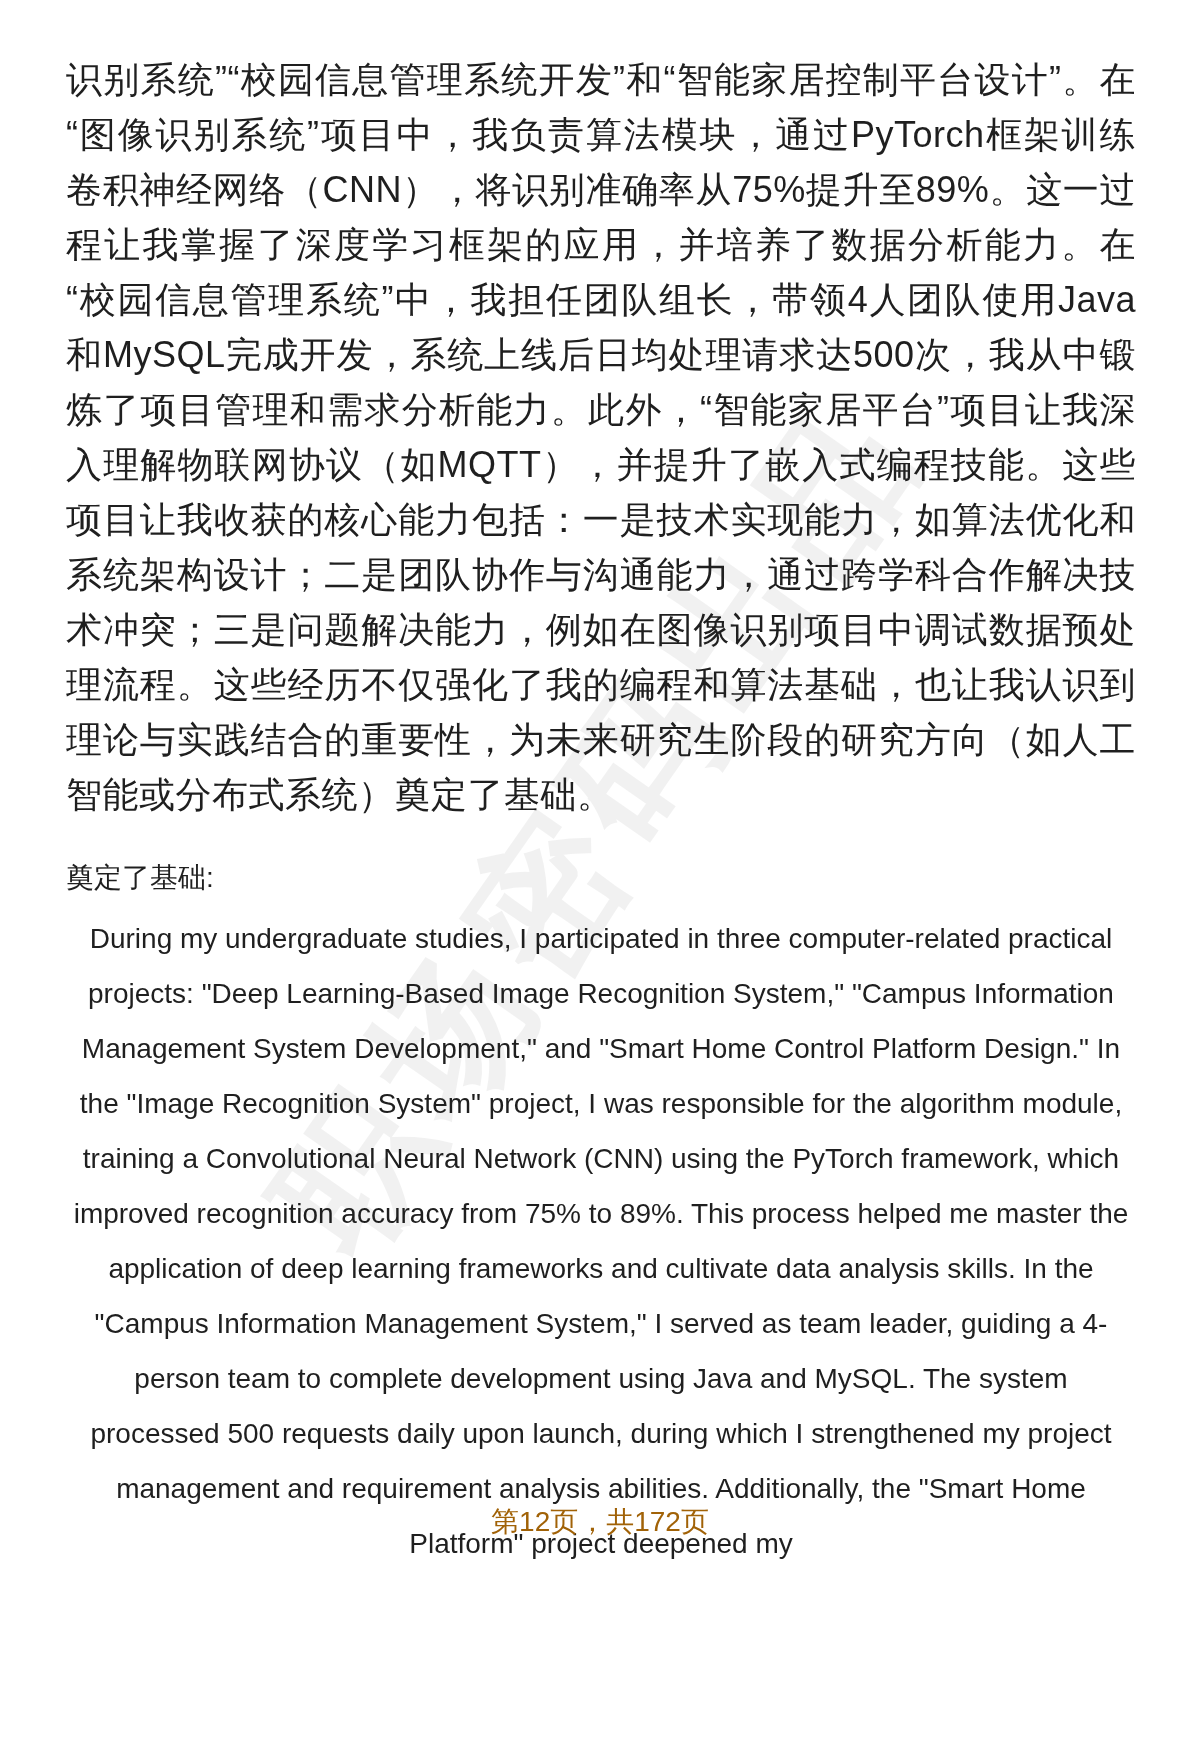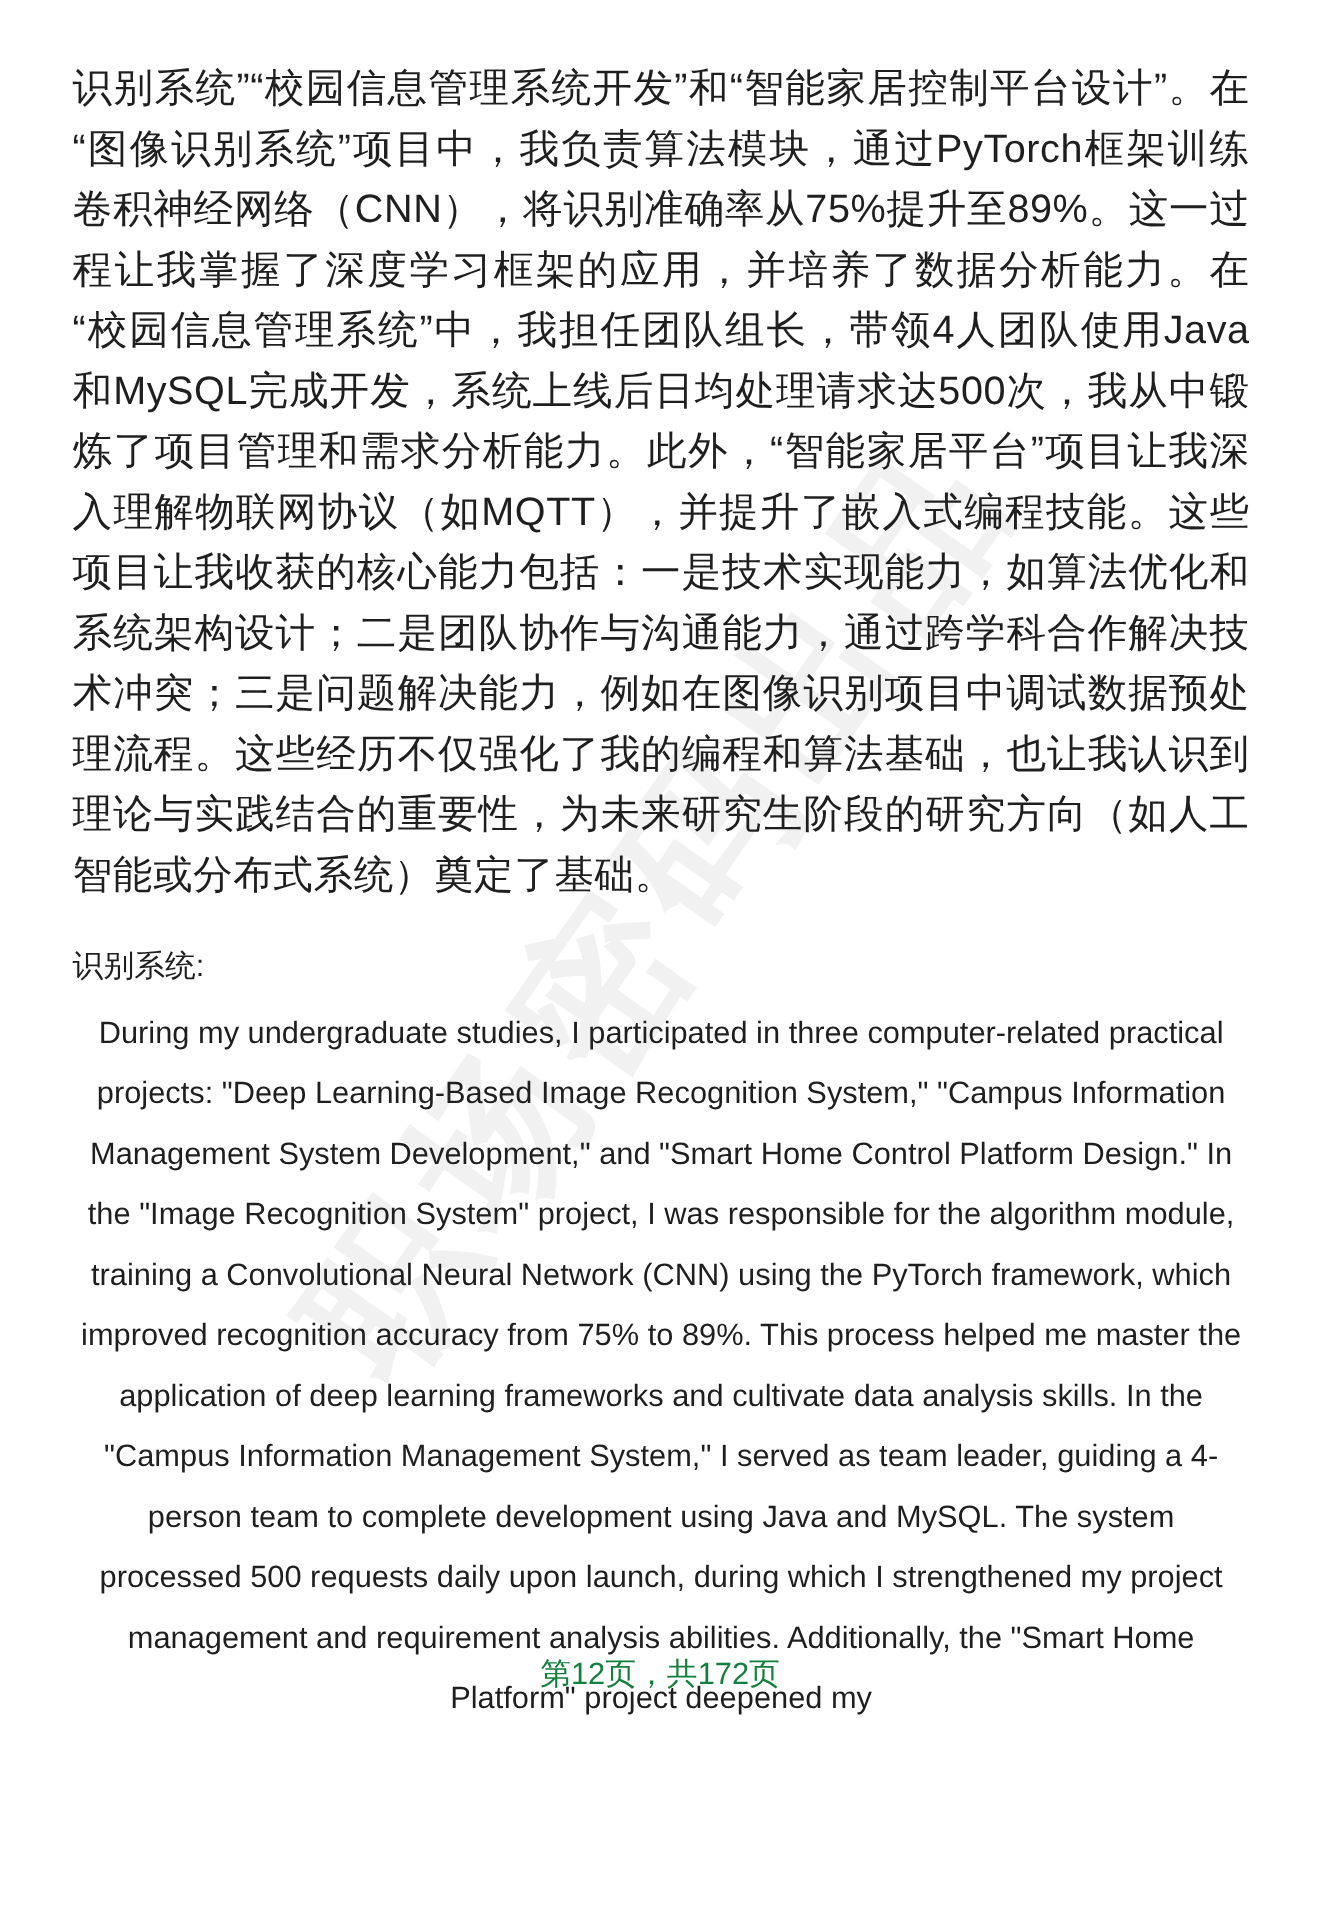--- a/index.html
+++ b/index.html
@@ -57,36 +57,36 @@
     text-align: center;
   }
   .footer {
     position: absolute;
     left: 0;
     right: 0;
     top: 1502px;
     text-align: center;
     font-size: 28px;
     line-height: 40px;
-    color: #15803d;
+    color: #a16207;
     z-index: 1;
   }
 </style>
 </head>
 <body>
 
 <div class="page">
 
   <div class="watermark">职场密码出品</div>
 
   <div class="content">
 
     <p class="para-zh" lang="zh">识别系统”“校园信息管理系统开发”和“智能家居控制平台设计”。在“图像识别系统”项目中，我负责算法模块，通过PyTorch框架训练卷积神经网络（CNN），将识别准确率从75%提升至89%。这一过程让我掌握了深度学习框架的应用，并培养了数据分析能力。在“校园信息管理系统”中，我担任团队组长，带领4人团队使用Java和MySQL完成开发，系统上线后日均处理请求达500次，我从中锻炼了项目管理和需求分析能力。此外，“智能家居平台”项目让我深入理解物联网协议（如MQTT），并提升了嵌入式编程技能。这些项目让我收获的核心能力包括：一是技术实现能力，如算法优化和系统架构设计；二是团队协作与沟通能力，通过跨学科合作解决技术冲突；三是问题解决能力，例如在图像识别项目中调试数据预处理流程。这些经历不仅强化了我的编程和算法基础，也让我认识到理论与实践结合的重要性，为未来研究生阶段的研究方向（如人工智能或分布式系统）奠定了基础。</p>
 
-    <p class="label-en-answer">识别系统:</p>
+    <p class="label-en-answer">奠定了基础:</p>
 
     <p class="para-en" lang="en">During my undergraduate studies, I participated in three computer-related practical projects: "Deep Learning-Based Image Recognition System," "Campus Information Management System Development," and "Smart Home Control Platform Design." In the "Image Recognition System" project, I was responsible for the algorithm module, training a Convolutional Neural Network (CNN) using the PyTorch framework, which improved recognition accuracy from 75% to 89%. This process helped me master the application of deep learning frameworks and cultivate data analysis skills. In the "Campus Information Management System," I served as team leader, guiding a 4-person team to complete development using Java and MySQL. The system processed 500 requests daily upon launch, during which I strengthened my project management and requirement analysis abilities. Additionally, the "Smart Home Platform" project deepened my</p>
 
   </div>
 
   <div class="footer">第12页，共172页</div>
 
 </div>
 
 </body></html>

